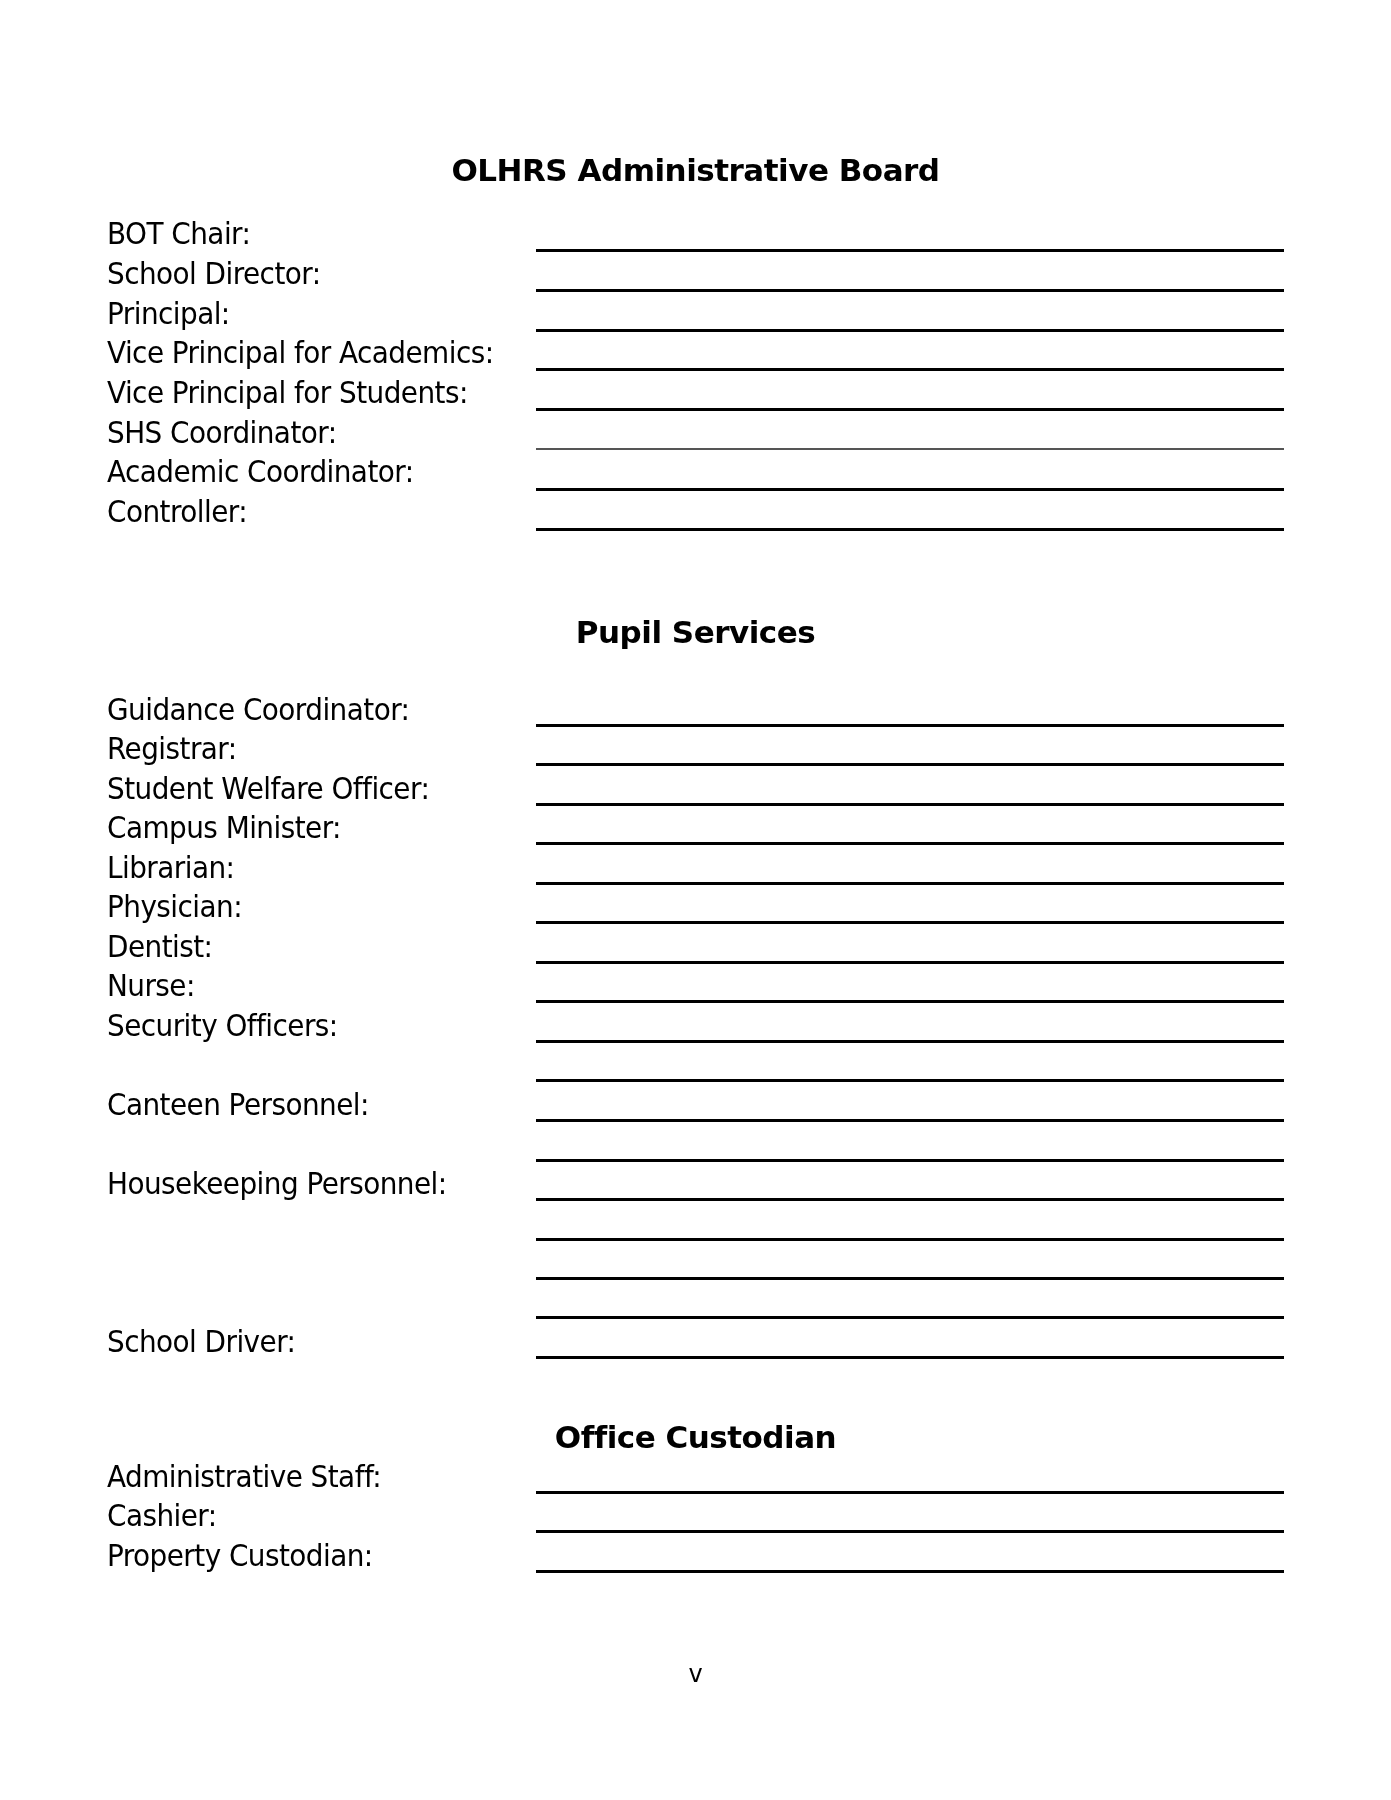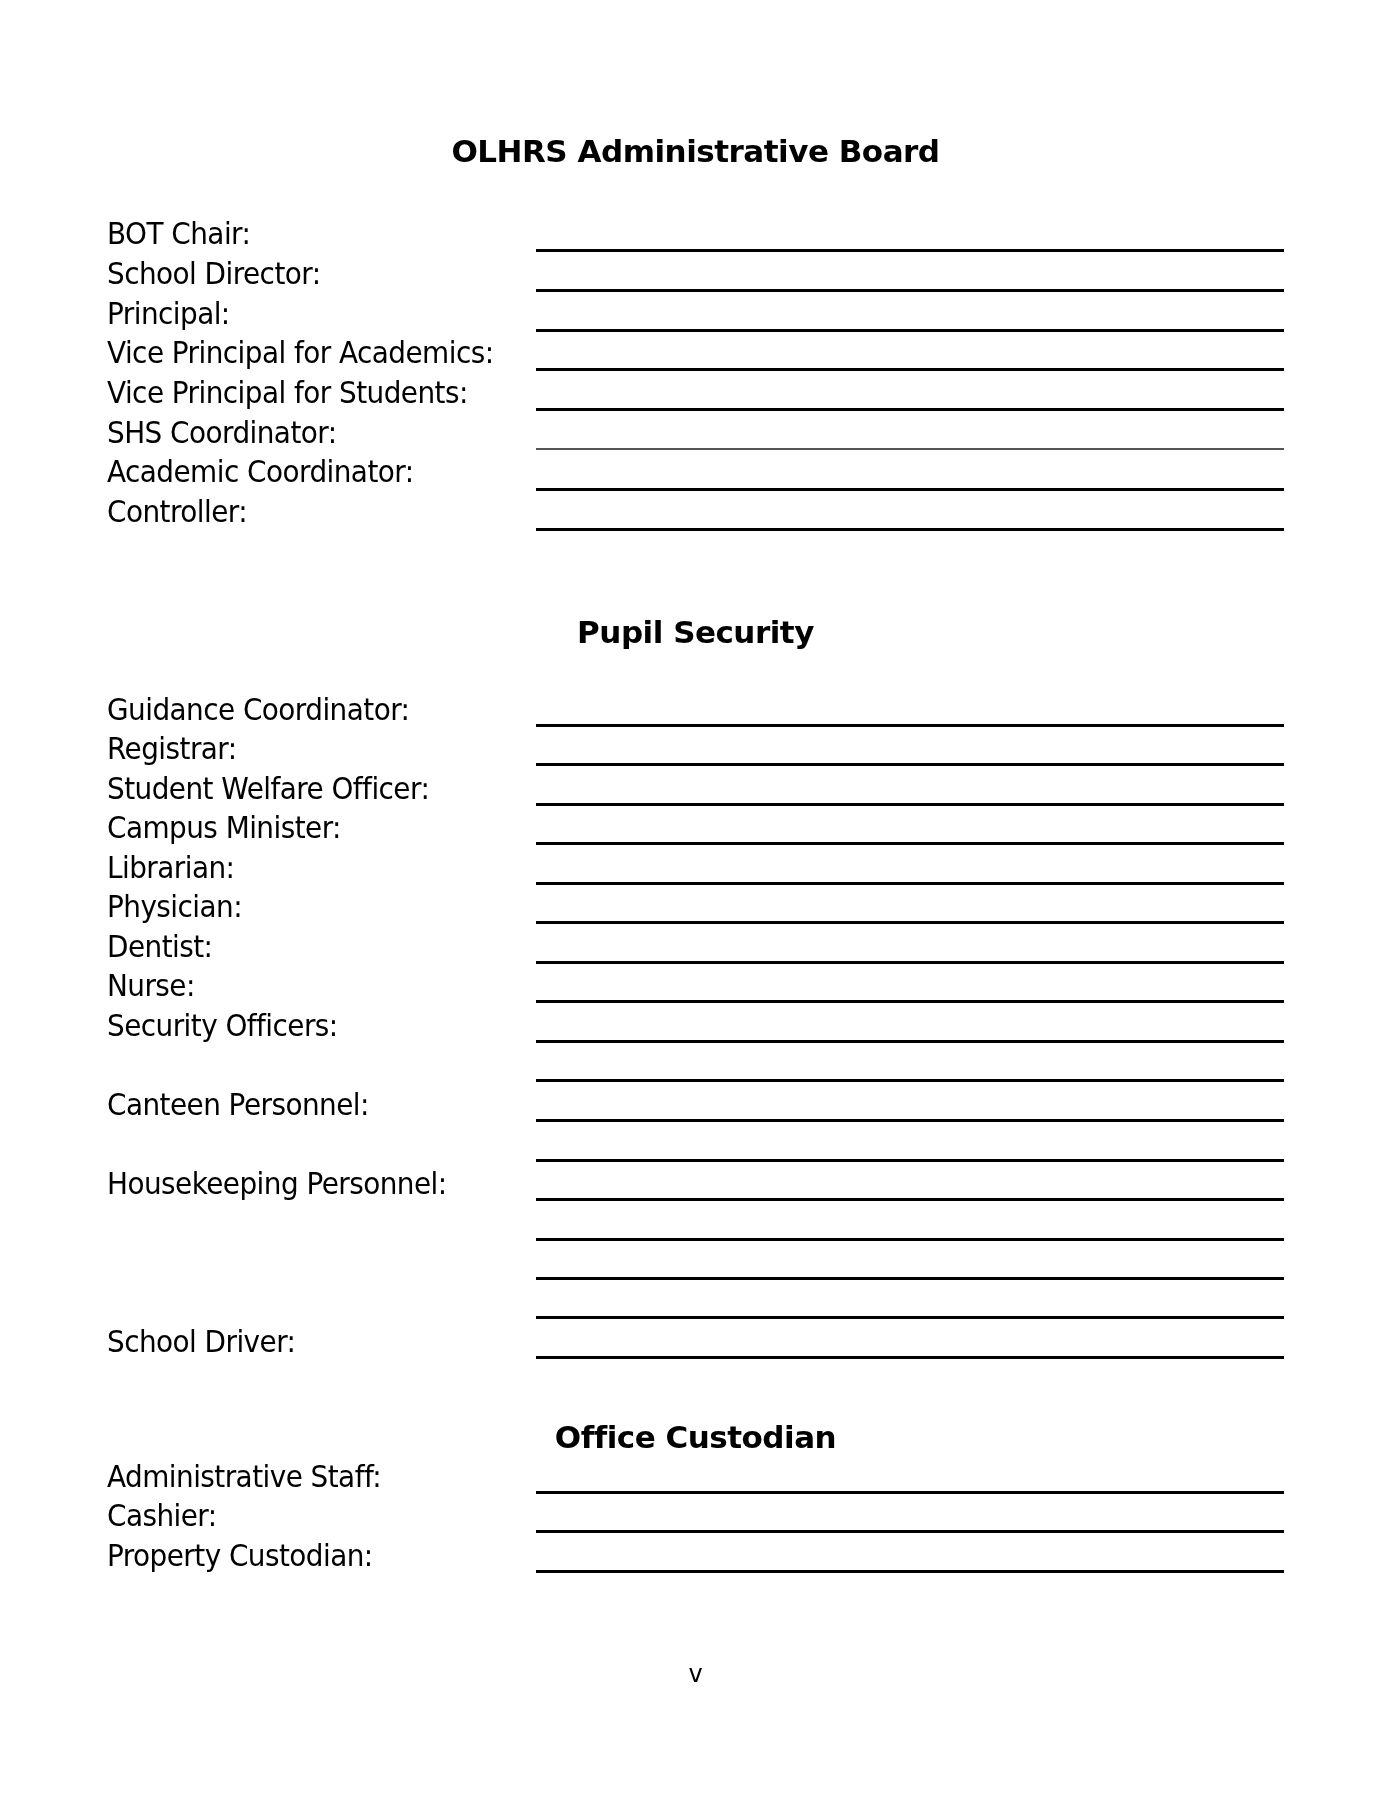--- a/index.html
+++ b/index.html
@@ -9,41 +9,41 @@
              font-weight: bold; font-size: 31px; letter-spacing: -0.5px; }
   .label { position: absolute; left: 107px; font-size: 30px; letter-spacing: -0.6px;
            line-height: 1; white-space: nowrap; transform: scaleX(0.93); transform-origin: left center; }
   .line { position: absolute; left: 536px; width: 748px; height: 3px; background: #000; }
   .line.gray { background: #555; height: 2px; }
   .pagenum { position: absolute; left: 0; width: 1391px; text-align: center; font-size: 24px; top: 1660px; }
 </style>
 </head>
 <body>
 
-<div class="heading" style="top:133px;">OLHRS Administrative Board</div>
+<div class="heading" style="top:152px;">OLHRS Administrative Board</div>
 
 <div class="label" style="top:219px;">BOT Chair:</div>
 <div class="label" style="top:259px;">School Director:</div>
 <div class="label" style="top:299px;">Principal:</div>
 <div class="label" style="top:338px;">Vice Principal for Academics:</div>
 <div class="label" style="top:378px;">Vice Principal for Students:</div>
 <div class="label" style="top:418px;">SHS Coordinator:</div>
 <div class="label" style="top:457px;">Academic Coordinator:</div>
 <div class="label" style="top:497px;">Controller:</div>
 
 <div class="line" style="top:249px;"></div>
 <div class="line" style="top:289px;"></div>
 <div class="line" style="top:329px;"></div>
 <div class="line" style="top:368px;"></div>
 <div class="line" style="top:408px;"></div>
 <div class="line gray" style="top:448px;"></div>
 <div class="line" style="top:488px;"></div>
 <div class="line" style="top:528px;"></div>
 
-<div class="heading" style="top:614px;">Pupil Security</div>
+<div class="heading" style="top:614px;">Pupil Services</div>
 
 <div class="label" style="top:695px;">Guidance Coordinator:</div>
 <div class="label" style="top:734px;">Registrar:</div>
 <div class="label" style="top:774px;">Student Welfare Officer:</div>
 <div class="label" style="top:813px;">Campus Minister:</div>
 <div class="label" style="top:853px;">Librarian:</div>
 <div class="label" style="top:892px;">Physician:</div>
 <div class="label" style="top:932px;">Dentist:</div>
 <div class="label" style="top:971px;">Nurse:</div>
 <div class="label" style="top:1011px;">Security Officers:</div>

